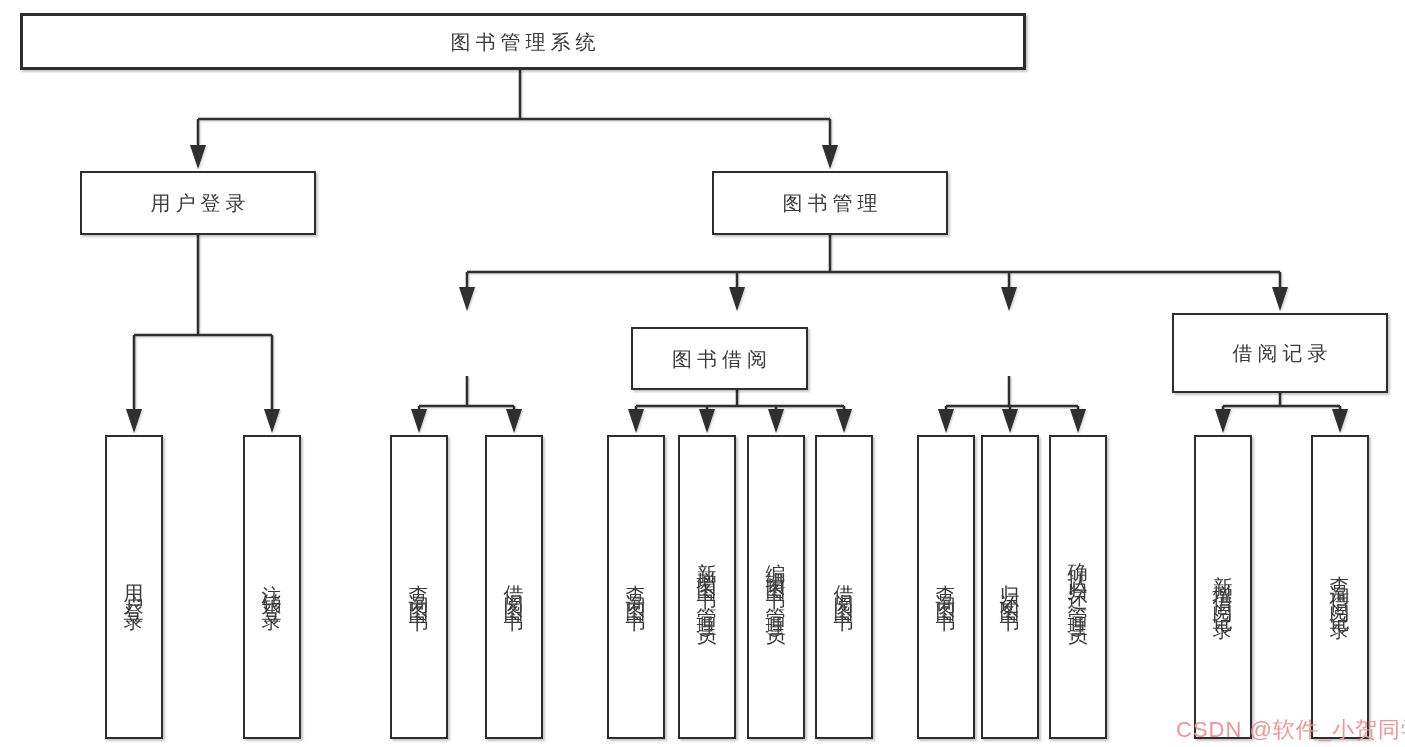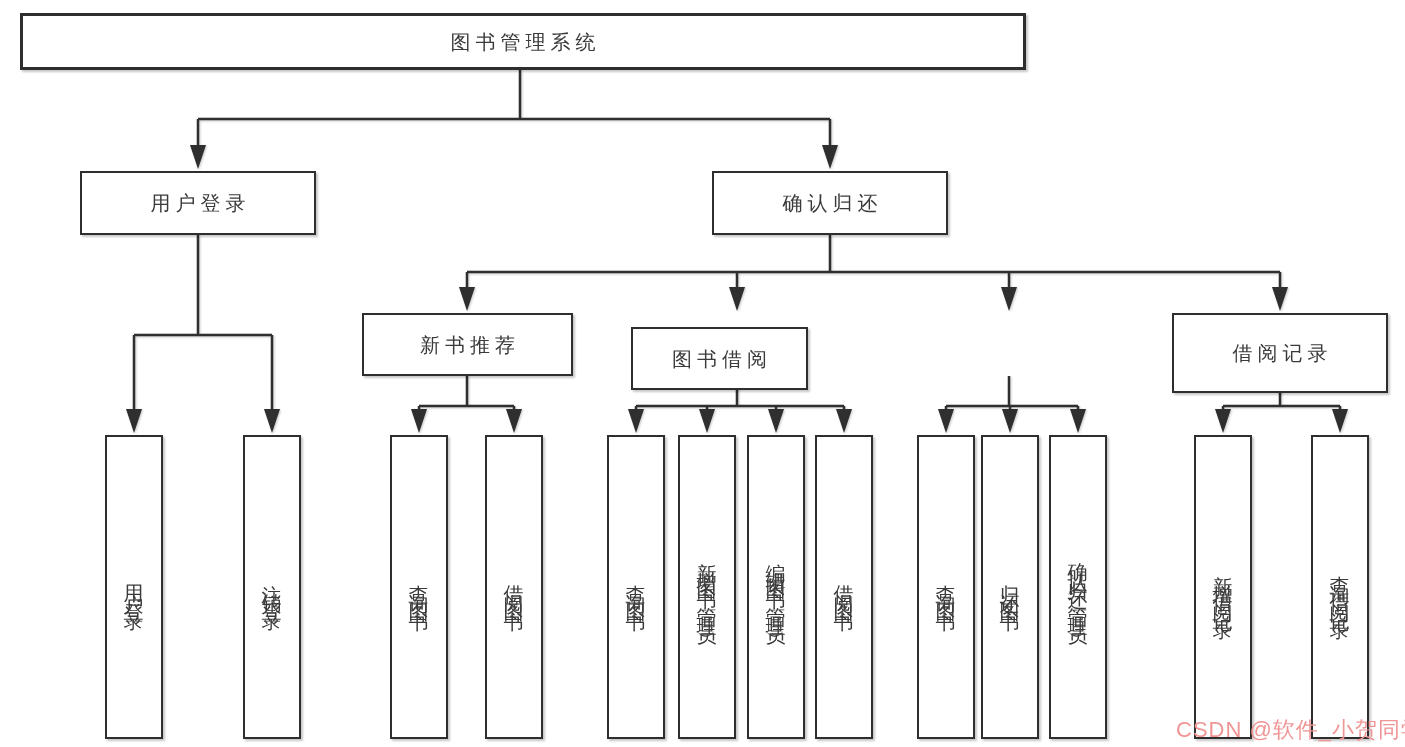--- a/index.html
+++ b/index.html
@@ -103,26 +103,23 @@
   </svg>
 
   <div class="box root" style="left:20px;top:13px;width:1006px;height:57px">
     <span class="hlabel">图书管理系统</span>
   </div>
 
   <div class="box" style="left:80px;top:171px;width:236px;height:64px">
     <span class="hlabel">用户登录</span>
   </div>
   <div class="box" style="left:712px;top:171px;width:236px;height:64px">
-    <span class="hlabel">确认归还</span>
+    <span class="hlabel">图书管理</span>
   </div>
 
-  <div class="box" style="left:362px;top:313px;width:211px;height:63px">
-    <span class="hlabel">新书推荐</span>
-  </div>
   <div class="box" style="left:631px;top:327px;width:177px;height:63px">
     <span class="hlabel">图书借阅</span>
   </div>
   <div class="box" style="left:1172px;top:313px;width:216px;height:80px">
     <span class="hlabel">借阅记录</span>
   </div>
 
   <div class="box leaf" style="left:105px">
     <span class="vtext">用户登录</span>
   </div>

